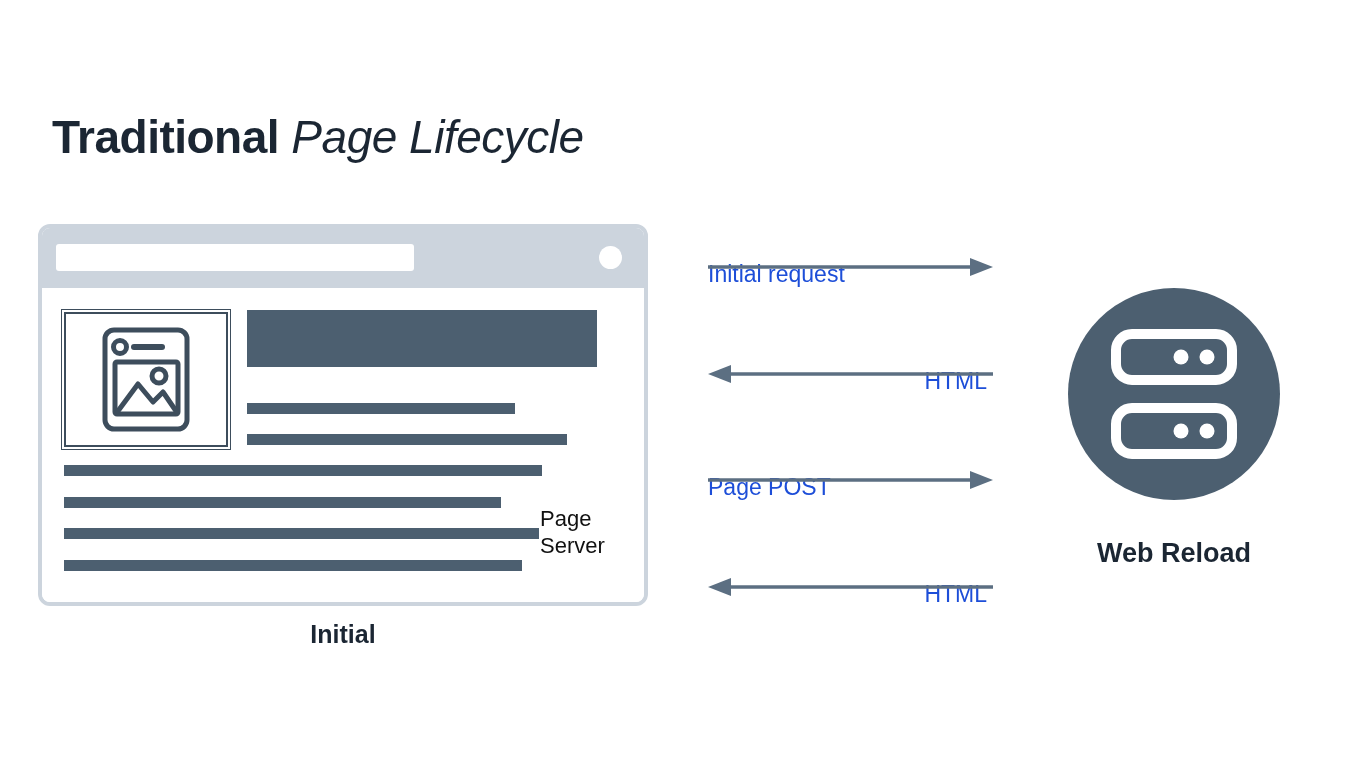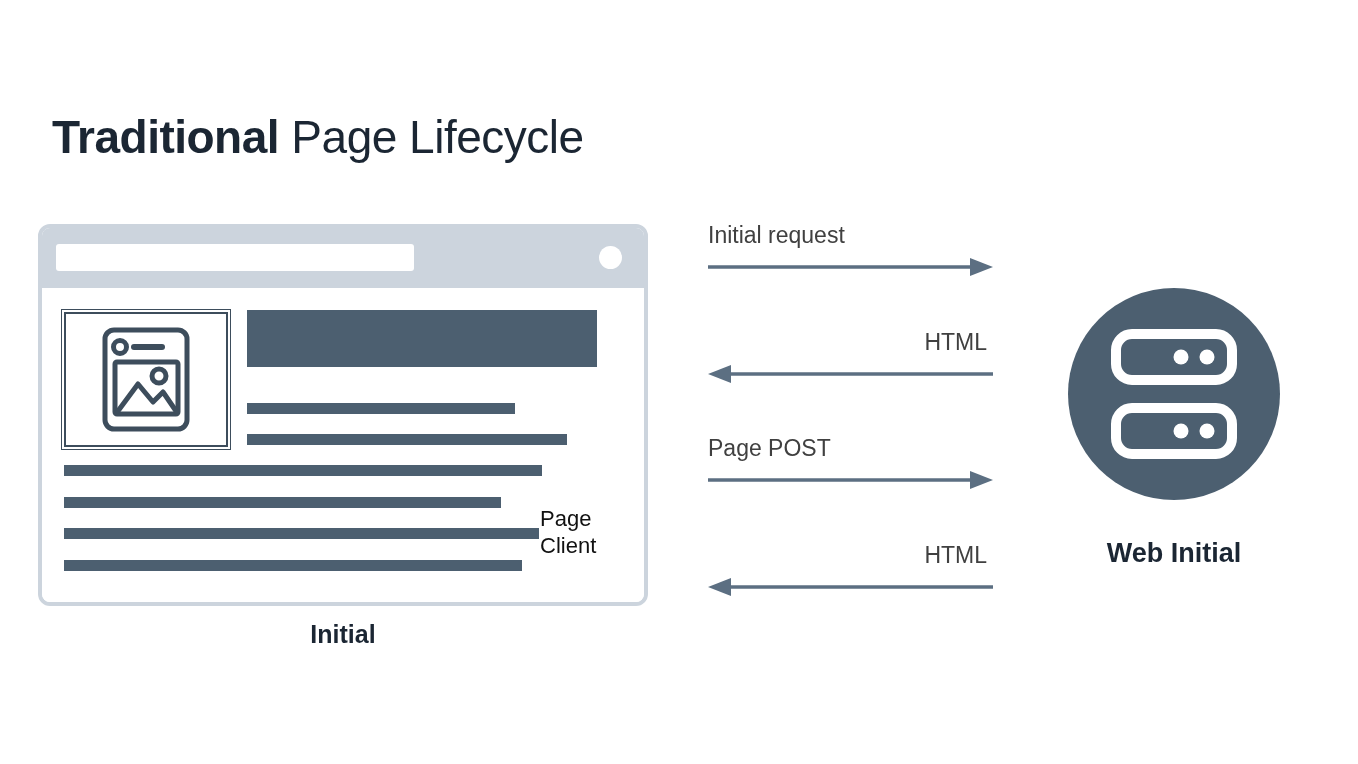--- a/index.html
+++ b/index.html
@@ -21,21 +21,21 @@
     position: absolute;
     left: 52px;
     top: 112px;
     font-size: 46px;
     line-height: 1.1;
     letter-spacing: -0.5px;
     white-space: nowrap;
     color: #1b2633;
   }
   #title .t-strong { font-weight: bold; margin-top: 30px; }
-  #title .t-light  { font-weight: normal; }
+  #title .t-light  { font-weight: normal; font-style: italic; }
 
   
   #browser {
     position: absolute;
     left: 38px;
     top: 224px;
     width: 610px;
     height: 382px;
     box-sizing: border-box;
     border: 4px solid #ccd4dd;
@@ -120,22 +120,23 @@
     font-size: 25px;
     font-weight: bold;
     color: #1b2633;
   }
 
   
   .msg { position: absolute; }
   .msg-label {
     position: absolute;
     font-size: 23px;
-    color: #404040;
+    color: #1d4ed8;
     white-space: nowrap;
+    margin-top: 39px;
   }
   .msg-label.left  { left: 0; }
   .msg-label.right { right: 6px; }
   .msg-arrow { position: absolute; left: 0; top: 0; }
 
   
   #server {
     position: absolute;
     left: 1068px;
     top: 288px;
@@ -184,21 +185,21 @@
     <div class="bar" style="left:205px; top:115px; width:268px; height:11px;"></div>
     <div class="bar" style="left:205px; top:146px; width:320px; height:11px;"></div>
     <div class="bar" style="left:22px;  top:177px; width:478px; height:11px;"></div>
     <div class="bar" style="left:22px;  top:209px; width:437px; height:11px;"></div>
     <div class="bar" style="left:22px;  top:240px; width:475px; height:11px;"></div>
     <div class="bar" style="left:22px;  top:272px; width:458px; height:11px;"></div>
   </div>
 </div>
 
 <div id="page-reload">Page
-Client</div>
+Server</div>
 <div id="client-label">Initial</div>
 
 <div class="msg" style="left:708px; top:222px; width:285px; height:62px;">
   <div class="msg-label left" style="top:0;">Initial request</div>
   <svg class="msg-arrow" width="285" height="62" viewBox="0 0 285 62">
     <line x1="0" y1="45" x2="268" y2="45" stroke="#5c6f82" stroke-width="3.5"></line>
     <polygon points="285,45 262,36 262,54" fill="#5c6f82"></polygon>
   </svg>
 </div>
 
@@ -231,13 +232,13 @@
     <circle cx="106" cy="106" r="106" fill="#4c5f70"></circle>
     <rect x="48" y="46" width="116" height="46" rx="16" ry="16" fill="none" stroke="#ffffff" stroke-width="10"></rect>
     <circle cx="113" cy="69" r="7.5" fill="#ffffff"></circle>
     <circle cx="139" cy="69" r="7.5" fill="#ffffff"></circle>
     <rect x="48" y="120" width="116" height="46" rx="16" ry="16" fill="none" stroke="#ffffff" stroke-width="10"></rect>
     <circle cx="113" cy="143" r="7.5" fill="#ffffff"></circle>
     <circle cx="139" cy="143" r="7.5" fill="#ffffff"></circle>
   </svg>
 </div>
 
-<div id="server-label">Web Initial</div>
+<div id="server-label">Web Reload</div>
 
 </body></html>

